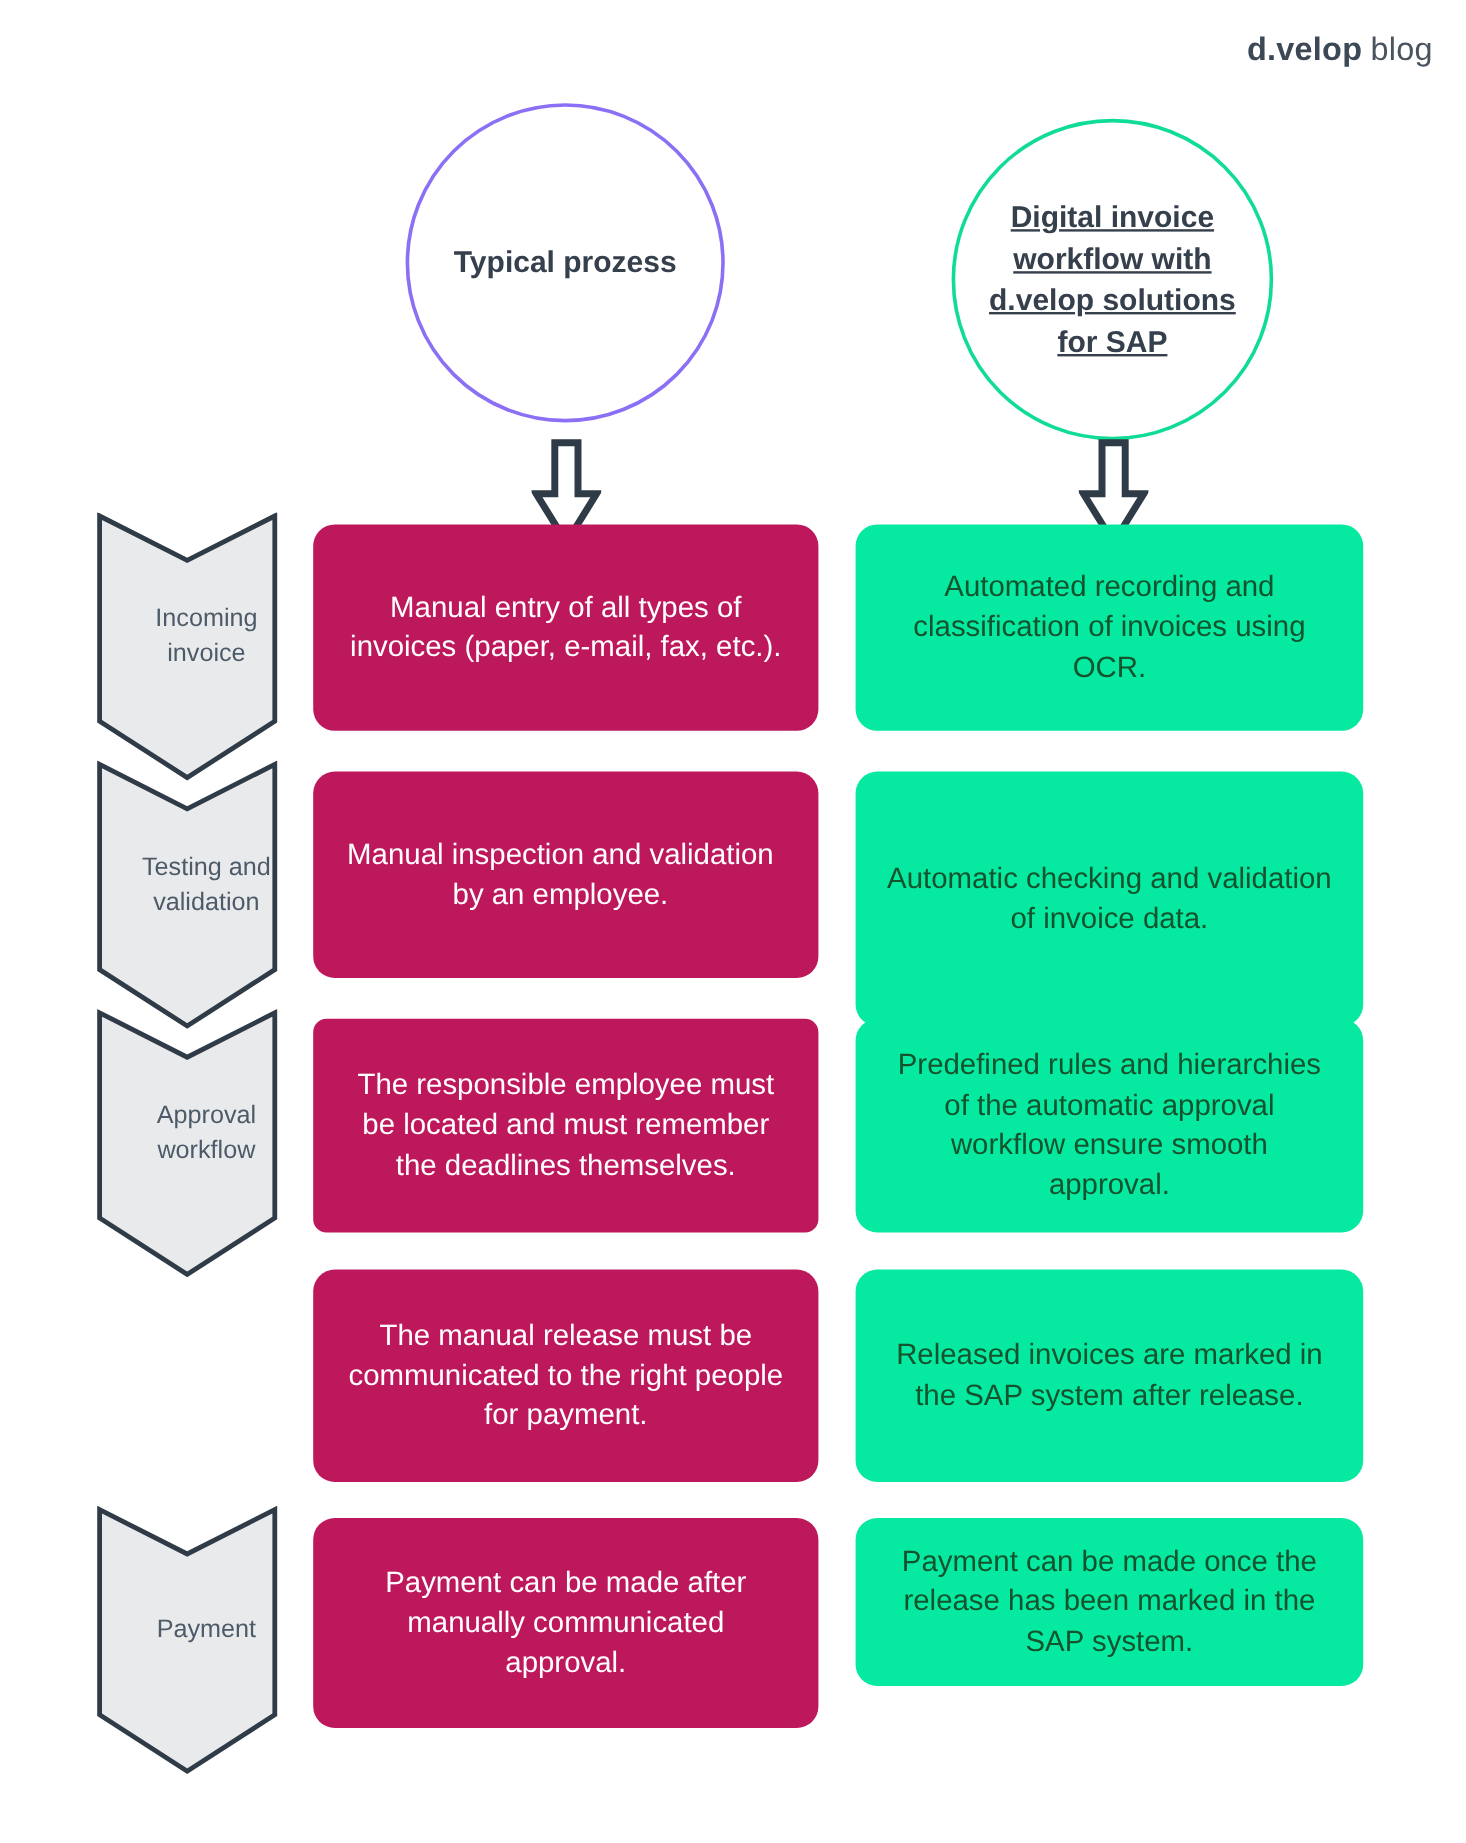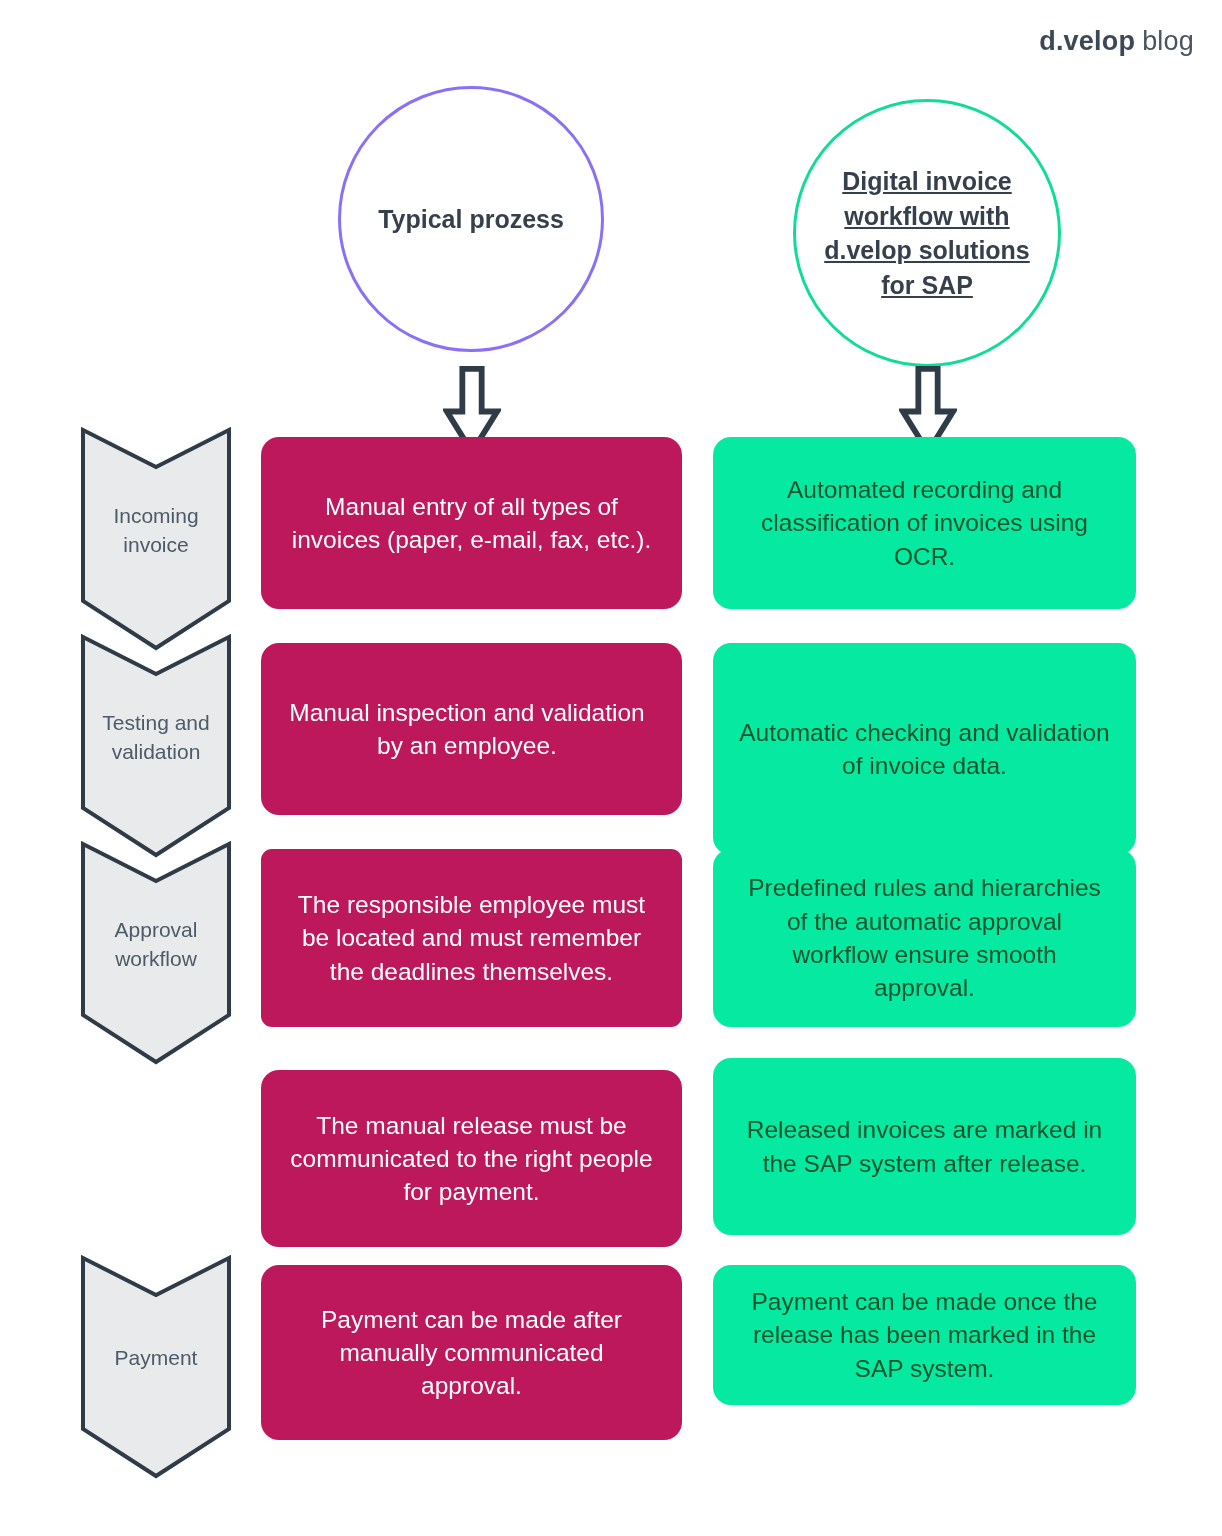--- a/index.html
+++ b/index.html
@@ -24,21 +24,21 @@
   .circle .title { width:240px; line-height:1.38; }
 
   .down-arrow { position:absolute; width:58px; height:92px; }
   .down-arrow.left  { left:443px; top:365px; }
   .down-arrow.right { left:899px; top:365px; }
 
   .chevron { position:absolute; left:80px; width:152px; height:225px; }
   .chevron svg { position:absolute; left:0; top:0; }
   .chevron .label {
     position:absolute; left:0; top:0; width:100%; height:92%;
-    display:flex; align-items:center; justify-content:center; text-align:center;
+    display:flex; align-items:center; justify-content:flex-end; text-align:center;
     font-size:21px; color:#4d5a68; line-height:1.35;
   }
   .chevron .label span { width:120px; }
 
   .box {
     position:absolute; border-radius:18px; box-sizing:border-box;
     display:flex; align-items:center; justify-content:center; text-align:center;
     padding:18px 26px; font-size:24.5px; line-height:1.36;
   }
   .box.purple { background:#be185d; color:#ffffff; left:261px; width:421px; }
@@ -114,21 +114,21 @@
     <div>Automatic checking and validation of invoice data.</div>
   </div>
 
   <div class="box purple" style="top:849px; height:178px;border-radius:11px;">
     <div>The responsible employee must be located and must remember the deadlines themselves.</div>
   </div>
   <div class="box green" style="top:849px; height:178px;">
     <div>Predefined rules and hierarchies of the automatic approval workflow ensure smooth approval.</div>
   </div>
 
-  <div class="box purple" style="top:1058px; height:177px;margin-top:12px;">
+  <div class="box purple" style="top:1058px; height:177px;">
     <div>The manual release must be communicated to the right people for payment.</div>
   </div>
   <div class="box green" style="top:1058px; height:177px;">
     <div>Released invoices are marked in the SAP system after release.</div>
   </div>
 
   <div class="box purple" style="top:1265px; height:175px;">
     <div>Payment can be made after manually communicated approval.</div>
   </div>
   <div class="box green" style="top:1265px; height:140px;">

